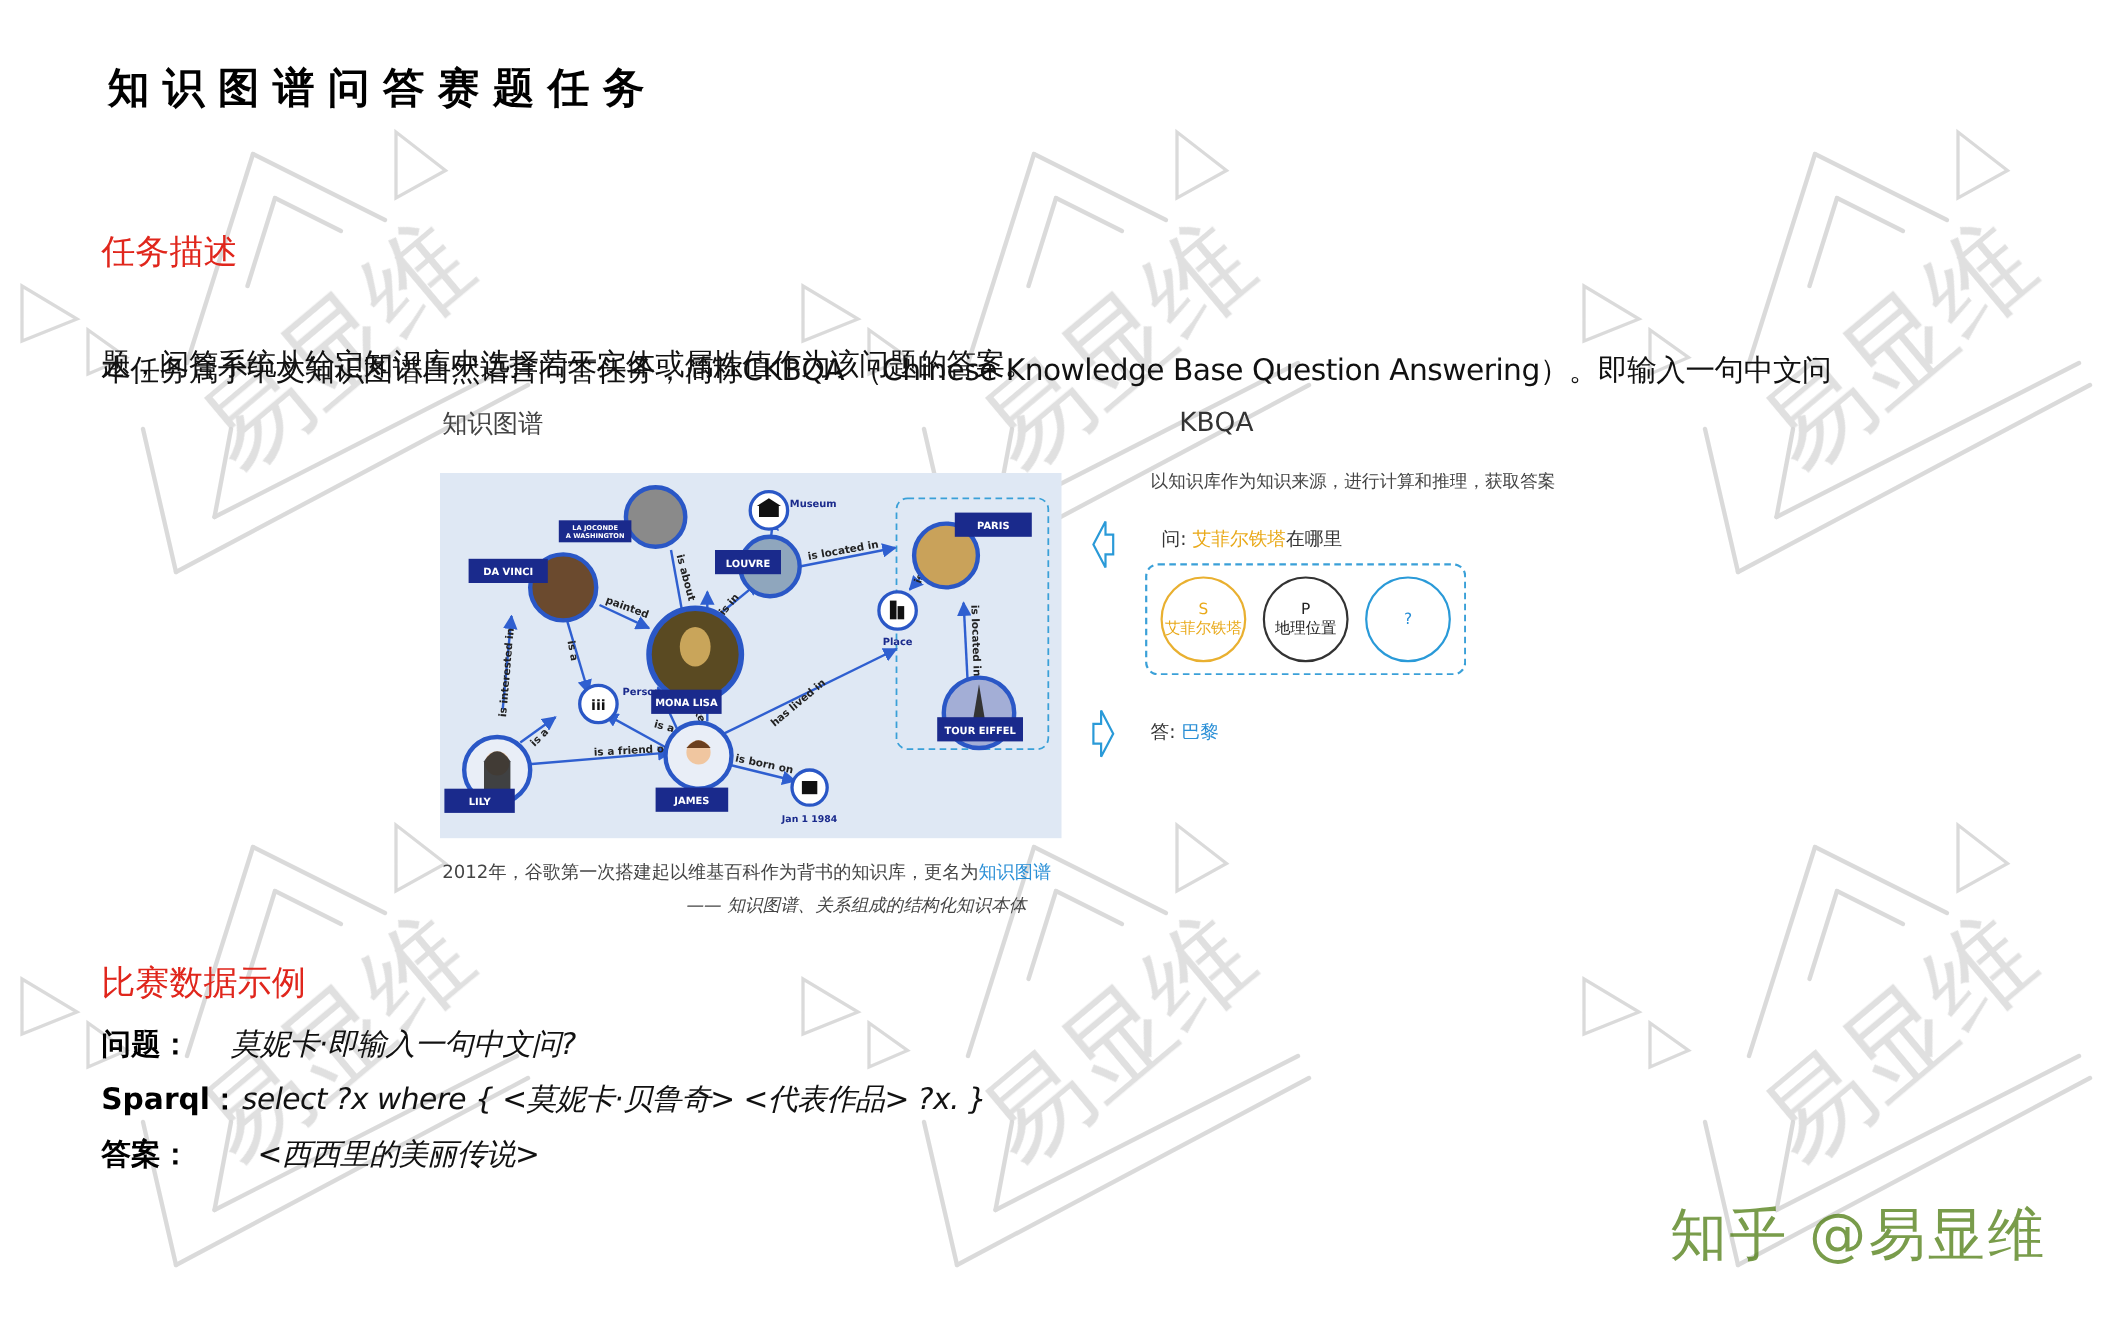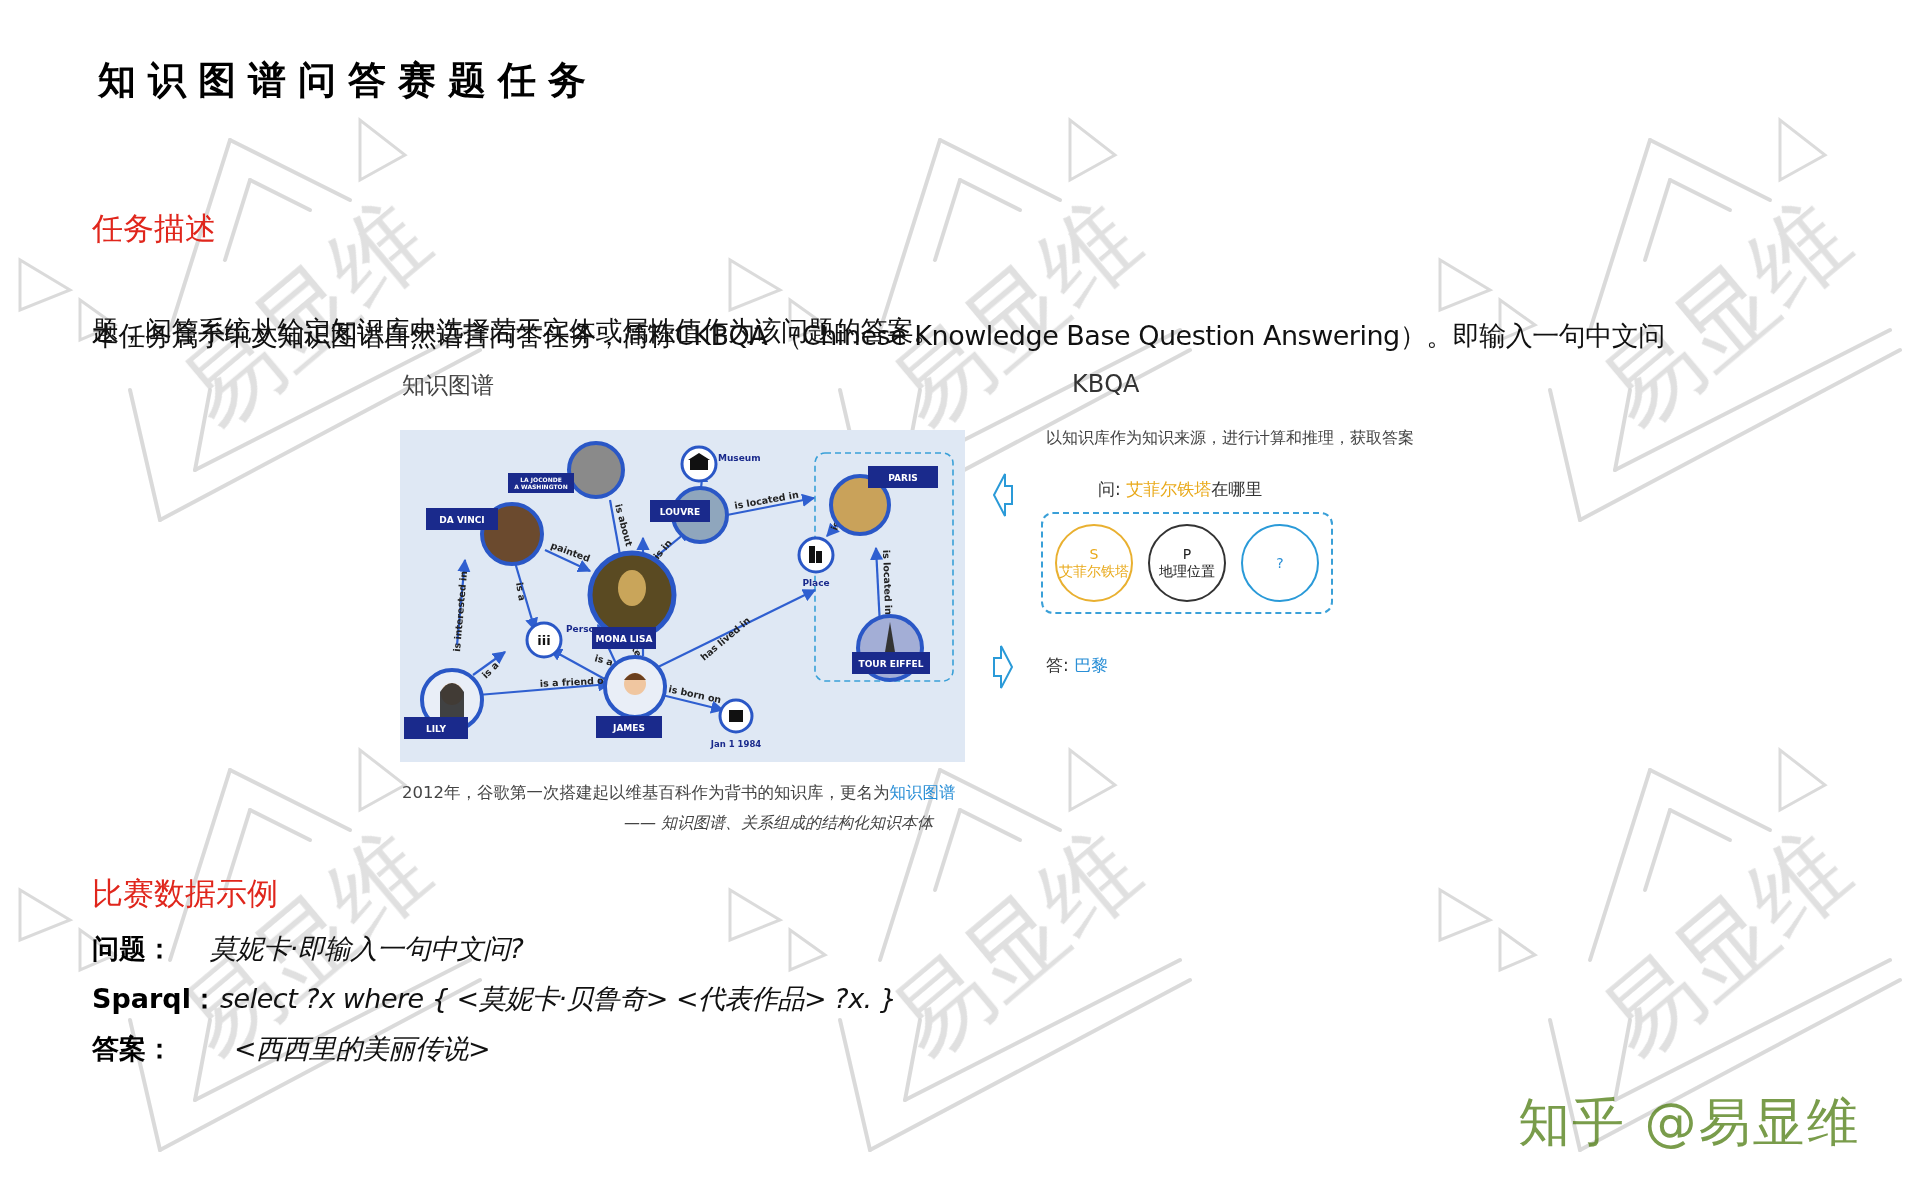--- a/index.html
+++ b/index.html
@@ -20,21 +20,21 @@
   .graph-label { left:402px; top:370px; font-size:23px; color:#444; }
   .graph-box {
     left:400px; top:430px; width:565px; height:332px;
     background:#dfe8f4;
   }
   .caption1 { left:402px; top:782px; font-size:16.5px; color:#444; white-space:nowrap; }
   .caption1 .hl { color:#2a8fd6; }
   .caption2 { left:624px; top:813px; font-size:16px; color:#444; font-style:italic; white-space:nowrap; }
   .kbqa-title { left:1046px; top:370px; font-size:24px; color:#333;margin-left:26px; }
   .kbqa-sub { left:1046px; top:428px; font-size:16px; color:#444; white-space:nowrap; }
-  .kbqa-q { left:1098px; top:478px; font-size:17px; color:#333; white-space:nowrap; }
+  .kbqa-q { left:1056px; top:478px; font-size:17px; color:#333; white-space:nowrap; }
   .kbqa-q .ent { color:#e9a919; }
   .kbqa-a { left:1046px; top:654px; font-size:17px; color:#333; white-space:nowrap; }
   .kbqa-a .ans { color:#2a8fd6; }
   .triple-box {
     left:1041px; top:512px; width:292px; height:102px;
     border:2px dashed #3aa0d8; border-radius:12px; box-sizing:border-box;
   }
   .circle {
     position:absolute; width:78px; height:78px; border-radius:50%; box-sizing:border-box;
     top:10px; display:flex; flex-direction:column; align-items:center; justify-content:center;

